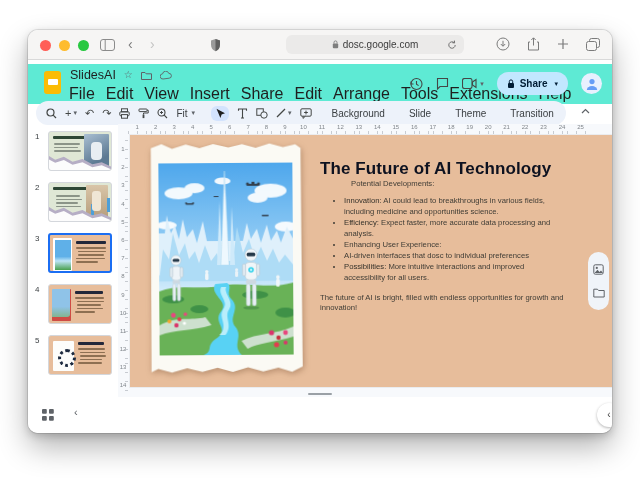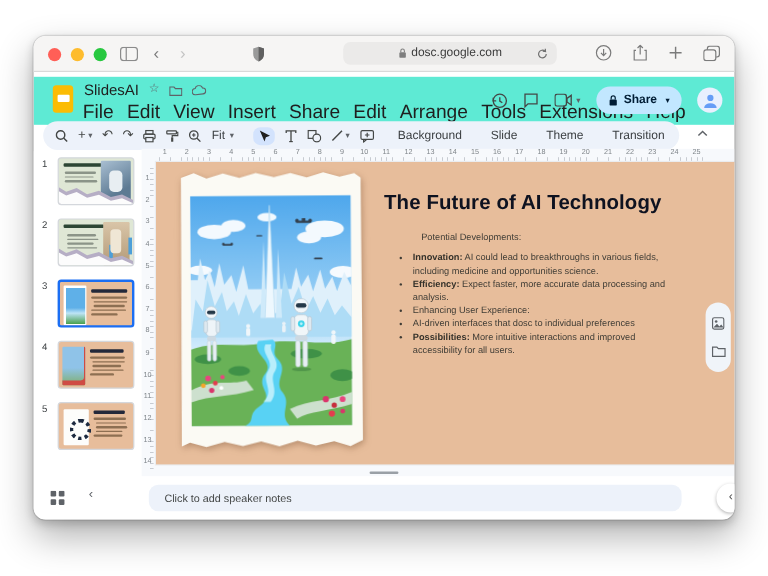--- a/index.html
+++ b/index.html
@@ -99,24 +99,24 @@
 
   .photo-frame { position:absolute; left:20px; top:7px; width:152px; height:232px;
                  filter:drop-shadow(1px 2px 3px rgba(90,50,20,.35)); transform:rotate(-.4deg); }
   .torn-paper { width:100%; height:100%; background:#fbfaf4;
     clip-path:polygon(1% 2.5%,8% .8%,15% 2.8%,24% 1%,33% 2.6%,42% .9%,52% 2.4%,61% 1%,70% 2.6%,79% .8%,88% 2.4%,96% 1.2%,99.5% 2.8%,
                       100% 97%,93% 99.2%,84% 97.4%,74% 99%,64% 97.2%,54% 99.1%,44% 97.3%,34% 99%,24% 97.4%,14% 99.2%,5% 97.6%,.5% 99%); }
   .photo { position:absolute; left:9px; top:21px; width:134px; height:192px; }
 
   .text-block { position:absolute; left:190px; top:24px; width:248px; color:#3f3c35; }
   .slide-title { font-size:17px; font-weight:bold; color:#0e1220; letter-spacing:.1px; }
-  .slide-lead { margin-top:14px; font-size:7.7px;padding-left:31px; }
+  .slide-lead { font-size:7.7px;padding-left:31px; }
   .slide-bullets { margin-top:8px; padding-left:24px; }
   .slide-bullets li { font-size:7.7px; line-height:1.42; padding-right:6px; }
-  .slide-bullets b { font-weight:bold; color:#34312a; }
+  .slide-bullets b { font-weight:normal; color:#34312a; }
   .slide-closing { margin-top:9px; font-size:7.7px; line-height:1.42; }
 
   .right-tools { position:absolute; right:3px; top:222px; width:21px; height:58px; background:#f0f4f9;
                  border-radius:11px; display:flex; flex-direction:column; align-items:center; justify-content:space-evenly; }
   .notes-handle { position:absolute; left:50%; margin-left:-12px; bottom:38px; width:24px; height:2px;
                   background:#9aa0a6; border-radius:1px; }
 
   
   .bottombar { position:absolute; left:0; right:0; bottom:0; height:36px; background:#fff; }
   .grid-btn { position:absolute; left:14px; top:12px; }
@@ -560,20 +560,21 @@
       <div class="text-block">
         <div class="slide-title">The Future of AI Technology</div>
         <div class="slide-lead">Potential Developments:</div>
         <ul class="slide-bullets">
           <li><b>Innovation:</b><span> AI could lead to breakthroughs in various fields, including medicine and opportunities science.</span></li>
           <li><b>Efficiency:</b><span> Expect faster, more accurate data processing and analysis.</span></li>
           <li><b></b><span>Enhancing User Experience:</span></li>
           <li><b></b><span>AI-driven interfaces that dosc to individual preferences</span></li>
           <li><b>Possibilities:</b><span> More intuitive interactions and improved accessibility for all users.</span></li>
         </ul>
+        <div class="slide-closing">The future of AI is bright, filled with endless opportunities for growth and innovation!</div>
       </div>
     </div>
   </div>
 
   <div class="right-tools">
     <span>
       <svg width="11" height="11" viewBox="0 0 11 11">
           <rect x=".8" y=".8" width="9.4" height="9.4" rx="1.5" fill="none" stroke="#5f6368"></rect>
           <circle cx="3.8" cy="3.9" r="1.1" fill="#5f6368"></circle>
           <path d="M1.5 9 L4.5 5.8 L6.5 8 L8 6.4 L10 9 Z" fill="#5f6368"></path>
@@ -591,17 +592,16 @@
   <div class="bottombar">
     <span class="grid-btn">
       <svg width="12" height="12" viewBox="0 0 12 12" fill="#5f6368">
           <rect x="0" y="0" width="4.8" height="4.8" rx="1"></rect>
           <rect x="7" y="0" width="4.8" height="4.8" rx="1"></rect>
           <rect x="0" y="7" width="4.8" height="4.8" rx="1"></rect>
           <rect x="7" y="7" width="4.8" height="4.8" rx="1"></rect>
         </svg>
     </span>
     <span class="film-collapse">‹</span>
-    <div class="notes-input">Click to add speaker notes</div>
     <div class="panel-collapse">‹</div>
   </div>
 
 </div>
 
 </body></html>

